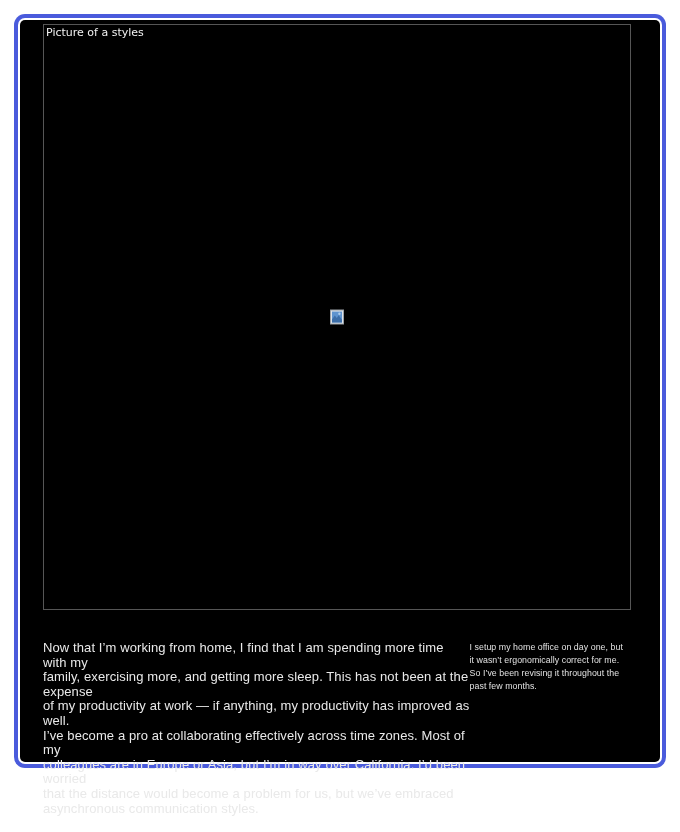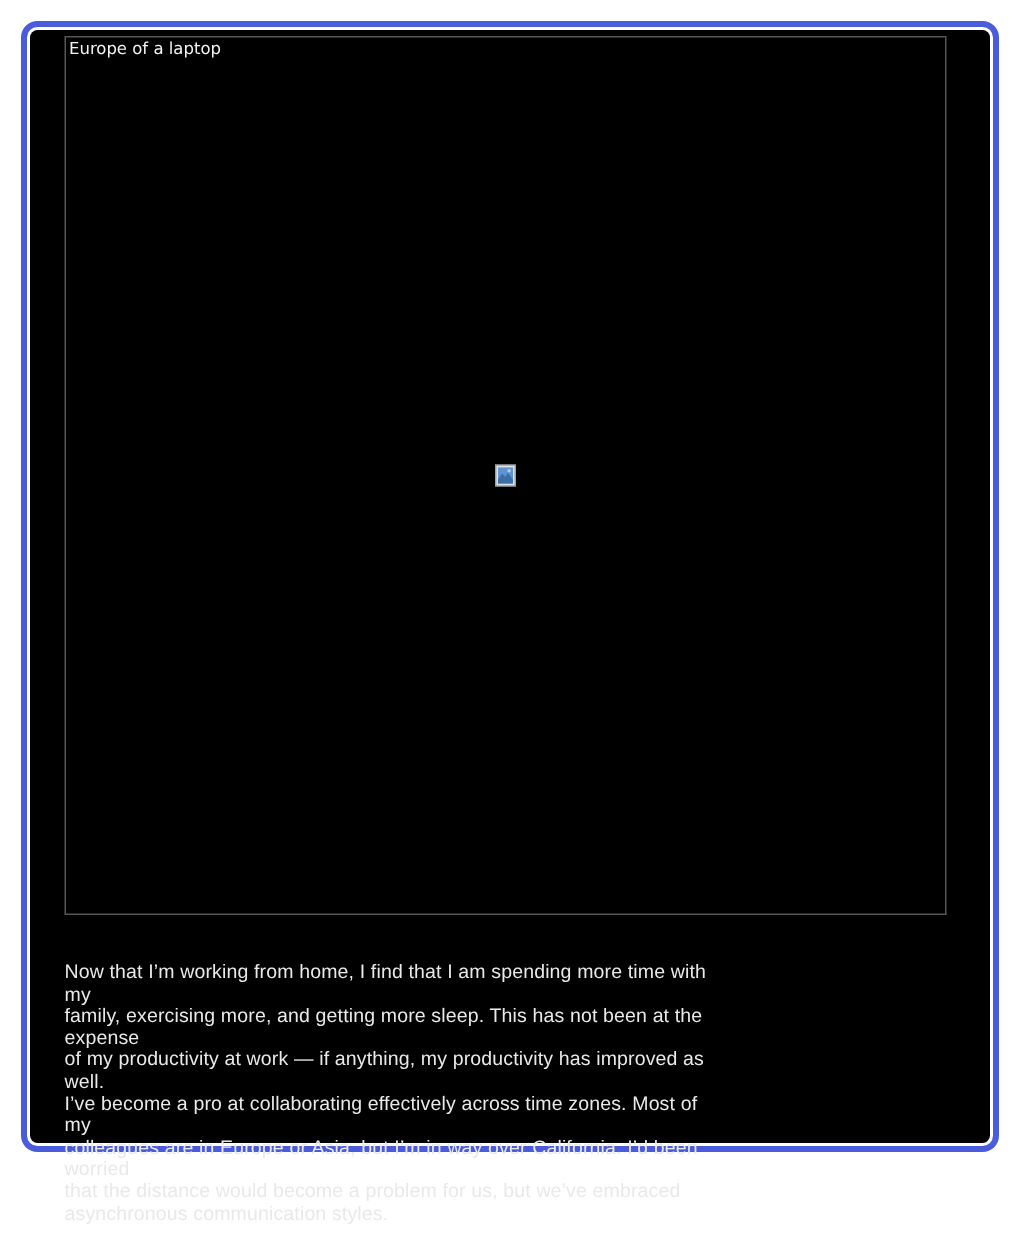--- a/index.html
+++ b/index.html
@@ -93,37 +93,41 @@
   }
 </style>
 </head>
 <body>
 
 <div class="page">
 
   <div class="card">
 
     <div class="media-box">
-      <span class="alt-text">Europe of a laptop</span>
+      <span class="alt-text">Picture of a styles</span>
       <span class="broken-icon">
         <svg width="14" height="16" viewBox="0 0 14 16" xmlns="http://www.w3.org/2000/svg">
           <rect x="0.5" y="1" width="13" height="14" fill="#dde3e8" stroke="#9aA0a6" stroke-width="1"></rect>
           <rect x="2" y="2.6" width="10" height="10.8" fill="#5f94cf"></rect>
           <path d="M2 10.5 L4.8 6.6 L6.8 9 L8.6 6.2 L12 10.8 L12 13.4 L2 13.4 Z" fill="#3c6ea8"></path>
           <circle cx="9.4" cy="4.8" r="1.2" fill="#aecdea"></circle>
         </svg>
       </span>
     </div>
 
     <div class="text-row">
       <p class="col-left">Now that I’m working from home, I find that I am spending more time with my
 family, exercising more, and getting more sleep. This has not been at the expense
 of my productivity at work — if anything, my productivity has improved as well.
 I’ve become a pro at collaborating effectively across time zones. Most of my
 colleagues are in Europe or Asia, but I’m in way over California. I’d been worried
 that the distance would become a problem for us, but we’ve embraced
 asynchronous communication styles.</p>
+      <p class="col-right">I setup my home office on day one, but
+it wasn’t ergonomically correct for me.
+So I’ve been revising it throughout the
+past few months.</p>
     </div>
 
   </div>
 
 
 </div>
 
 </body></html>

